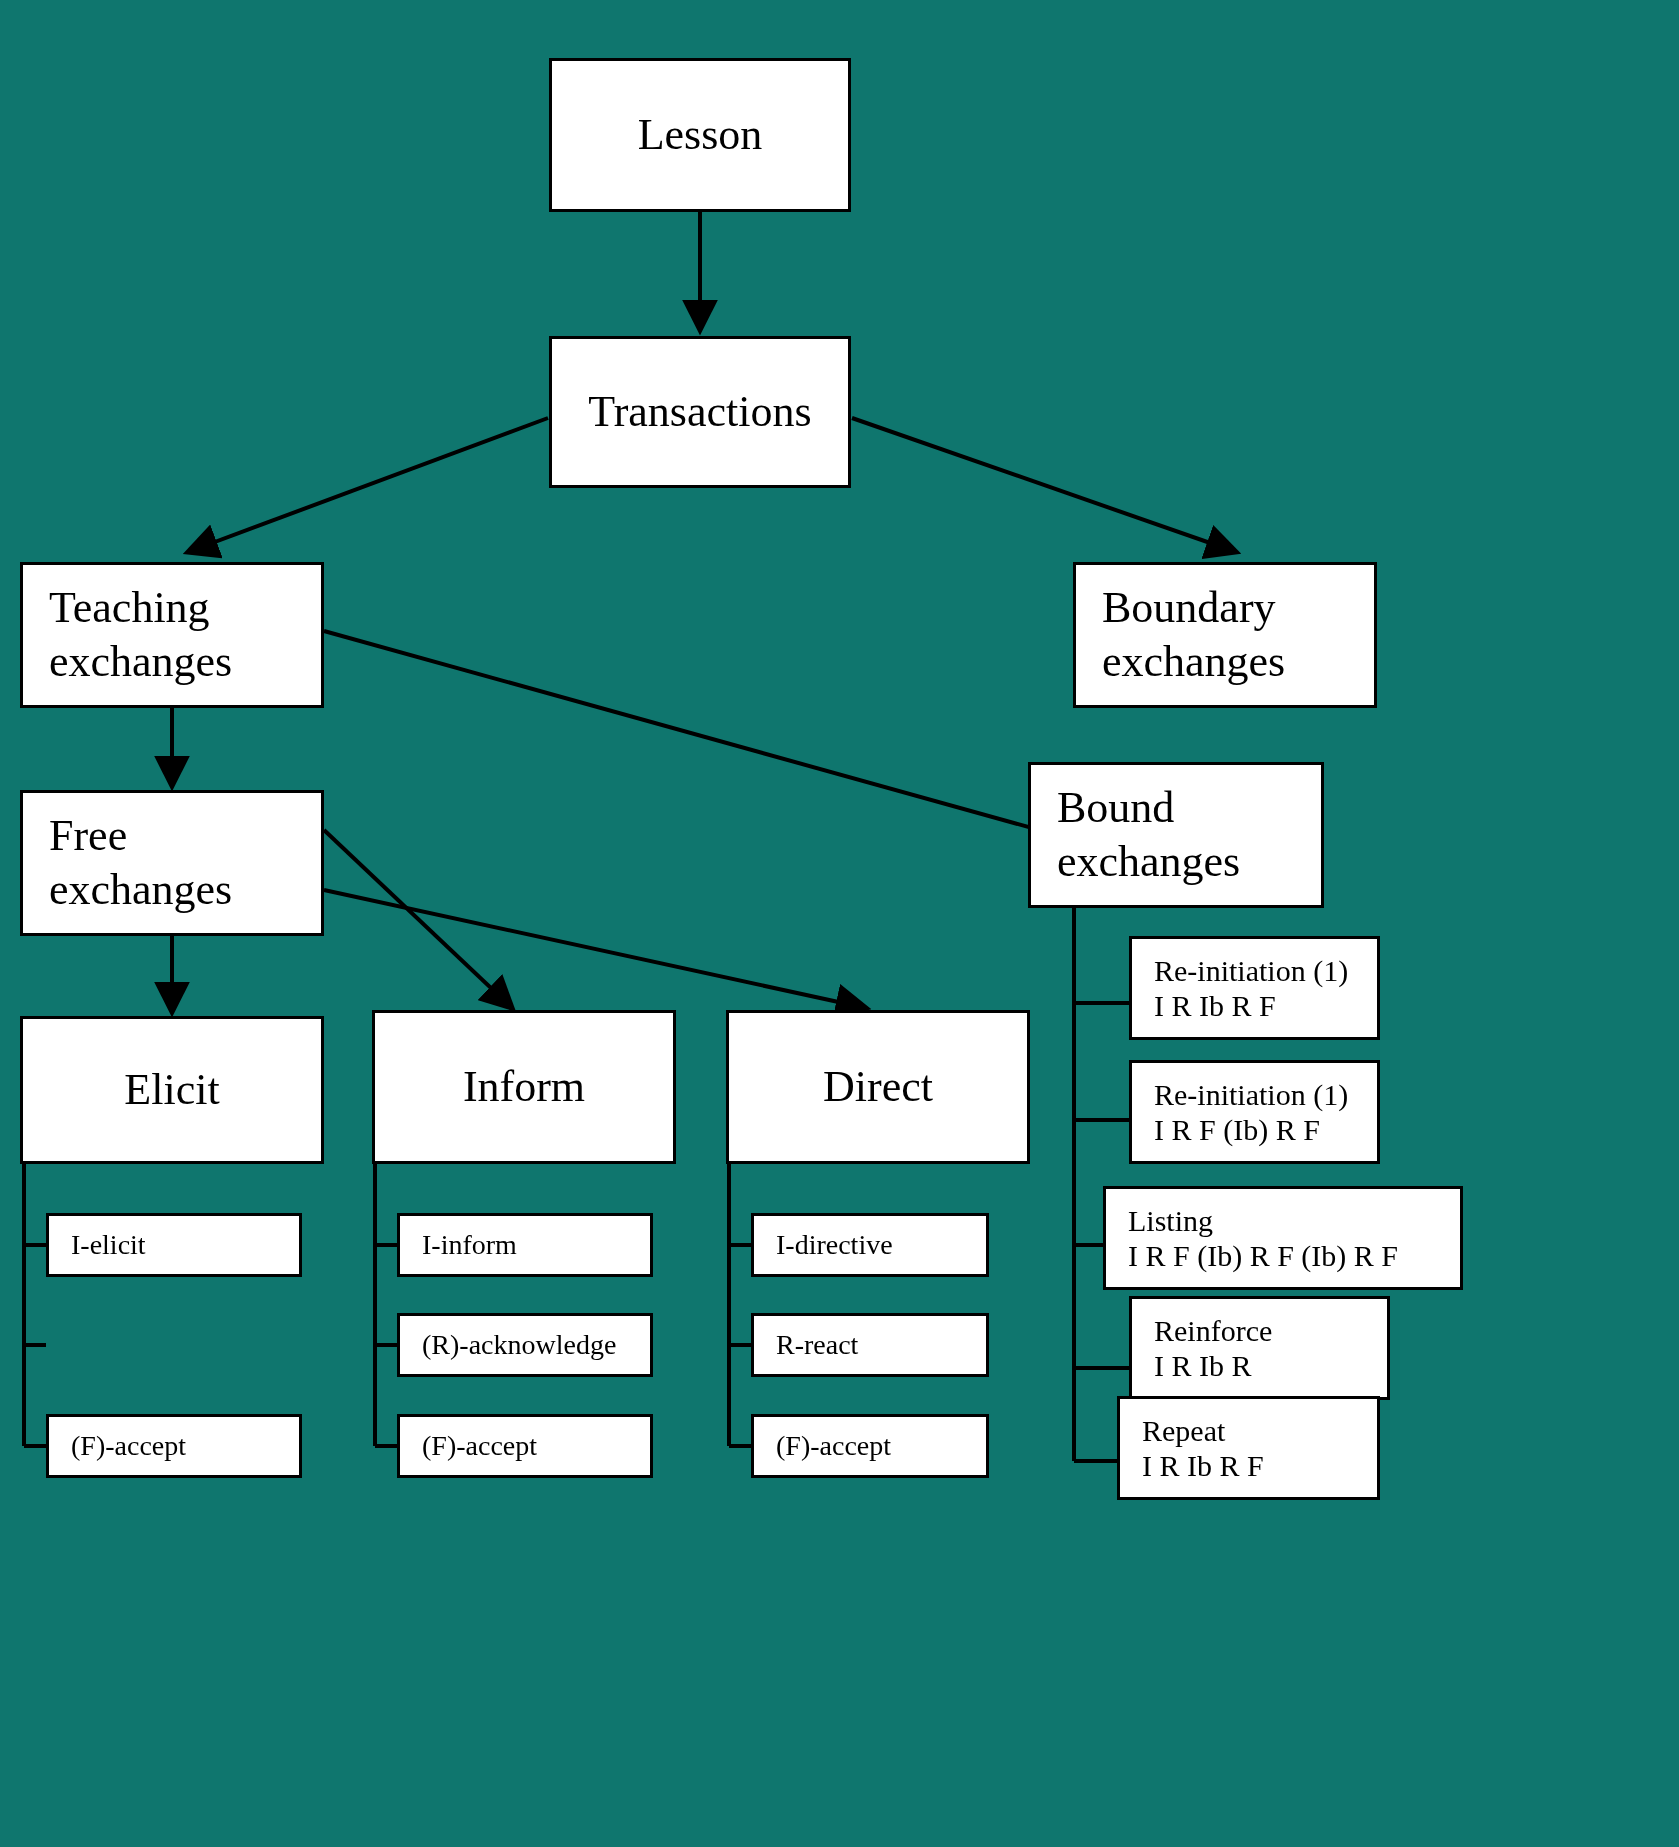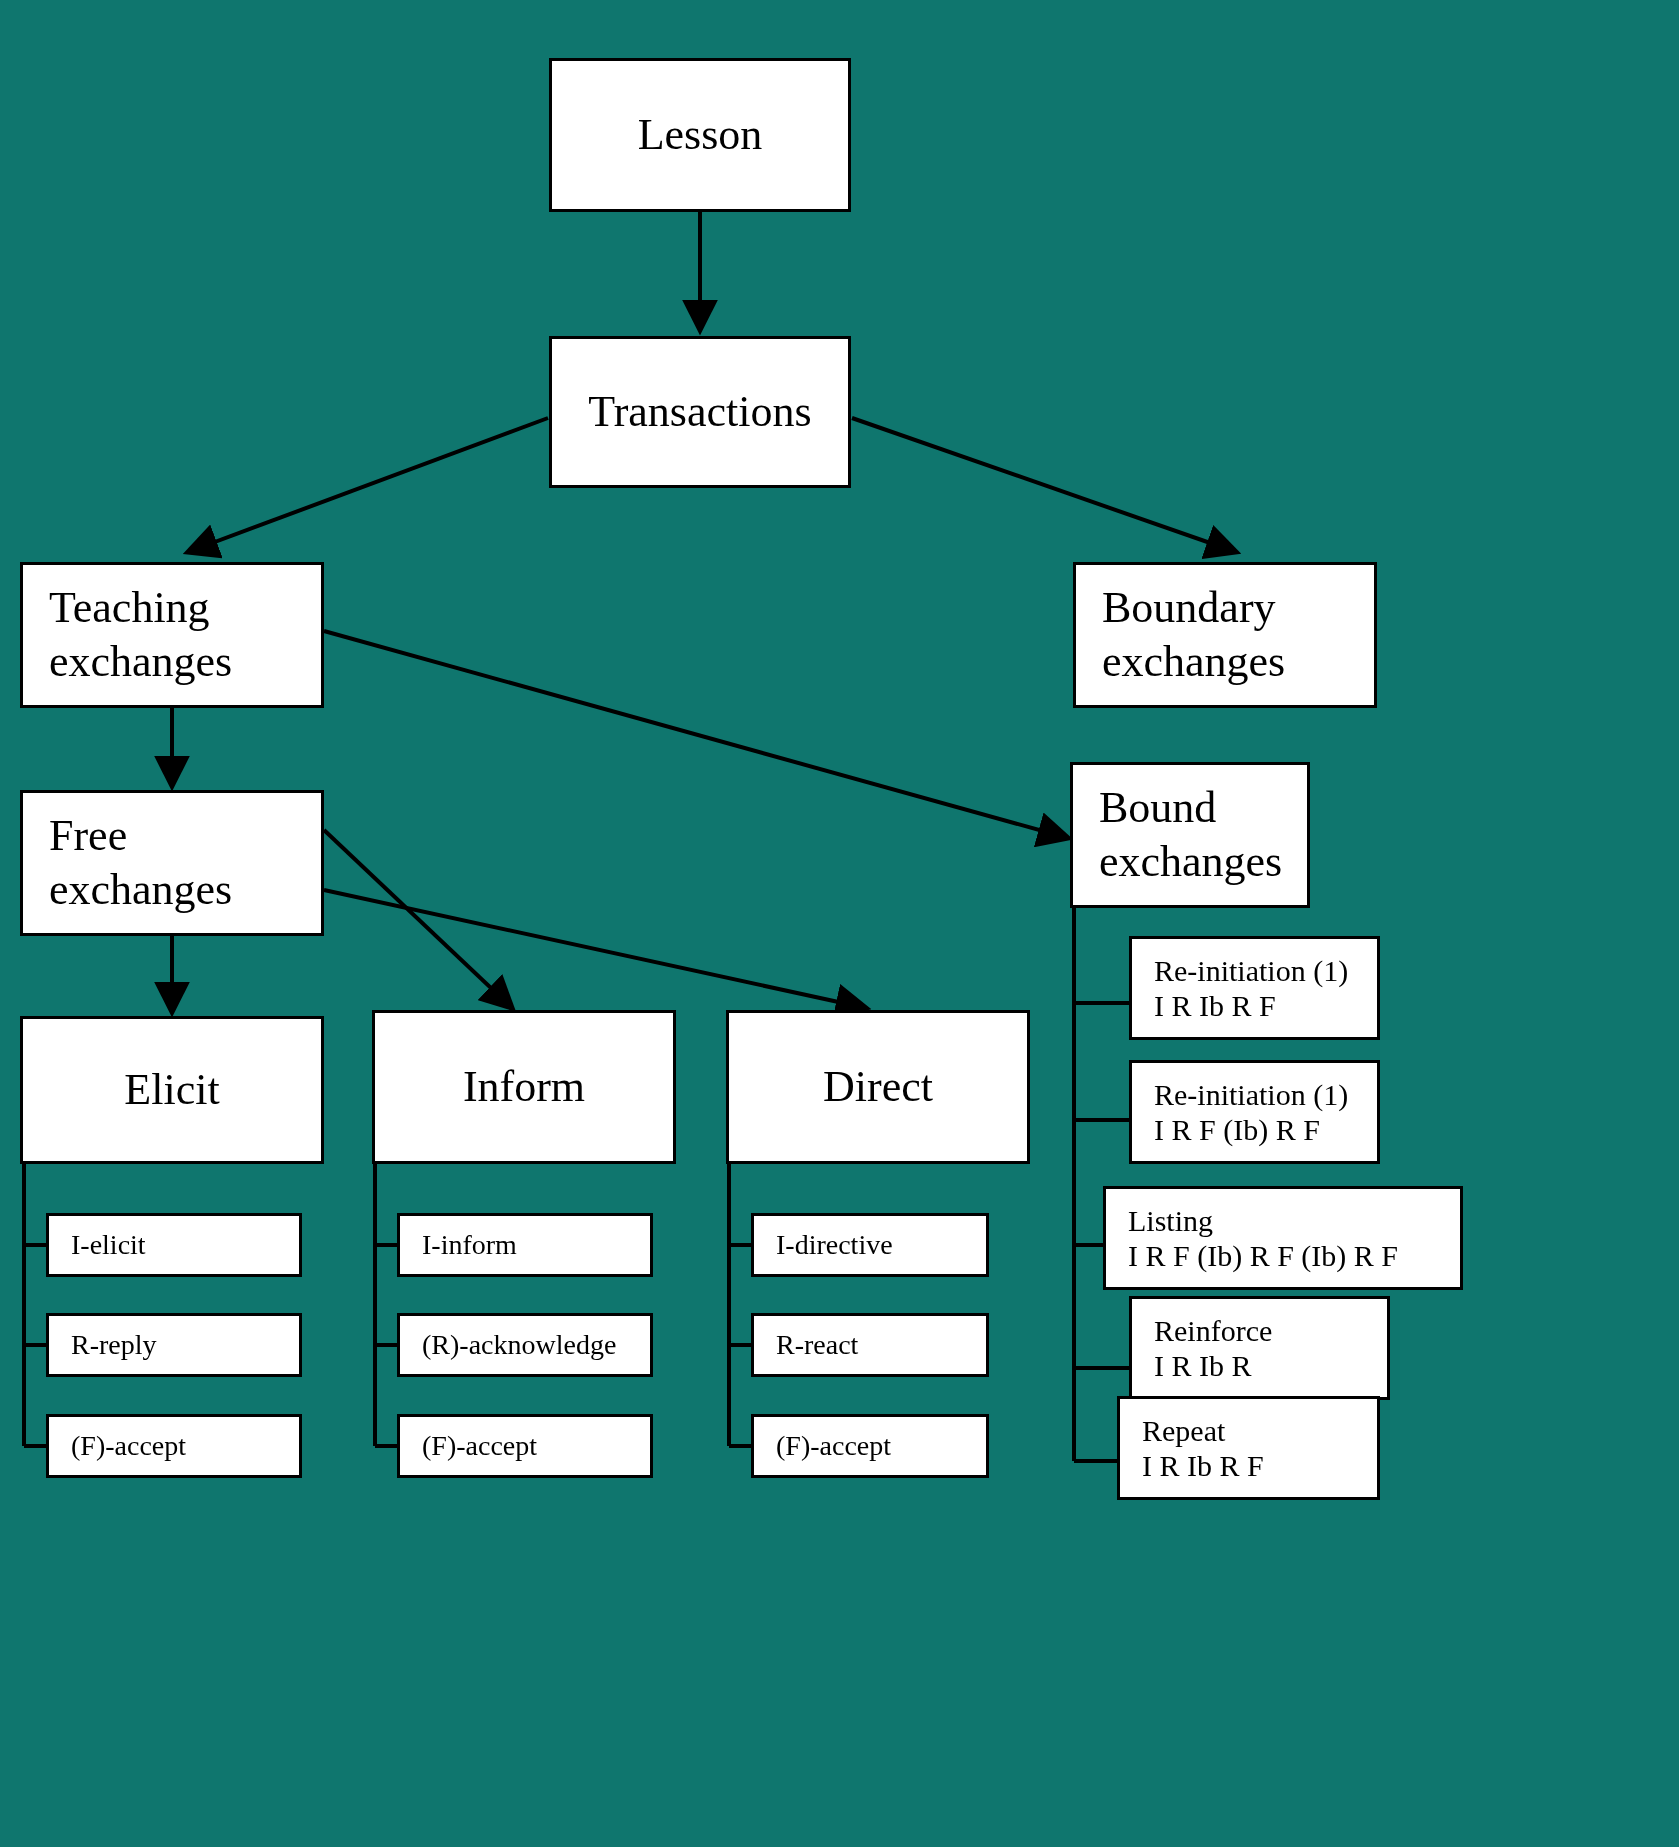--- a/index.html
+++ b/index.html
@@ -144,42 +144,39 @@
   <div class="node lvl-2" style="left:1073px; top:562px; width:304px; height:146px;">
     <span class="lbl">Boundary
 exchanges</span>
   </div>
 
   <div class="node lvl-2" style="left:20px; top:790px; width:304px; height:146px;">
     <span class="lbl">Free
 exchanges</span>
   </div>
 
-  <div class="node lvl-2" style="left:1070px; top:762px; width:240px; height:146px;">
+  <div class="node lvl-2" style="left:1028px; top:762px; width:296px; height:146px;">
     <span class="lbl">Bound
 exchanges</span>
   </div>
 
   <div class="node lvl-cat" style="left:20px; top:1016px; width:304px; height:148px;justify-content:center;">
     <span class="lbl">Elicit</span>
   </div>
 
   <div class="node lvl-cat" style="left:372px; top:1010px; width:304px; height:154px;">
     <span class="lbl">Inform</span>
   </div>
 
   <div class="node lvl-cat" style="left:726px; top:1010px; width:304px; height:154px;">
     <span class="lbl">Direct</span>
   </div>
 
   <div class="node lvl-leaf" style="left:46px; top:1213px; width:256px; height:64px;">
     <span class="lbl">I-elicit</span>
-  </div>
-  <div class="node lvl-leaf" style="left:46px; top:1313px; width:256px; height:64px;">
-    <span class="lbl">R-reply</span>
   </div>
   <div class="node lvl-leaf" style="left:46px; top:1414px; width:256px; height:64px;">
     <span class="lbl">(F)-accept</span>
   </div>
 
   <div class="node lvl-leaf" style="left:397px; top:1213px; width:256px; height:64px;">
     <span class="lbl">I-inform</span>
   </div>
   <div class="node lvl-leaf" style="left:397px; top:1313px; width:256px; height:64px;">
     <span class="lbl">(R)-acknowledge</span>

